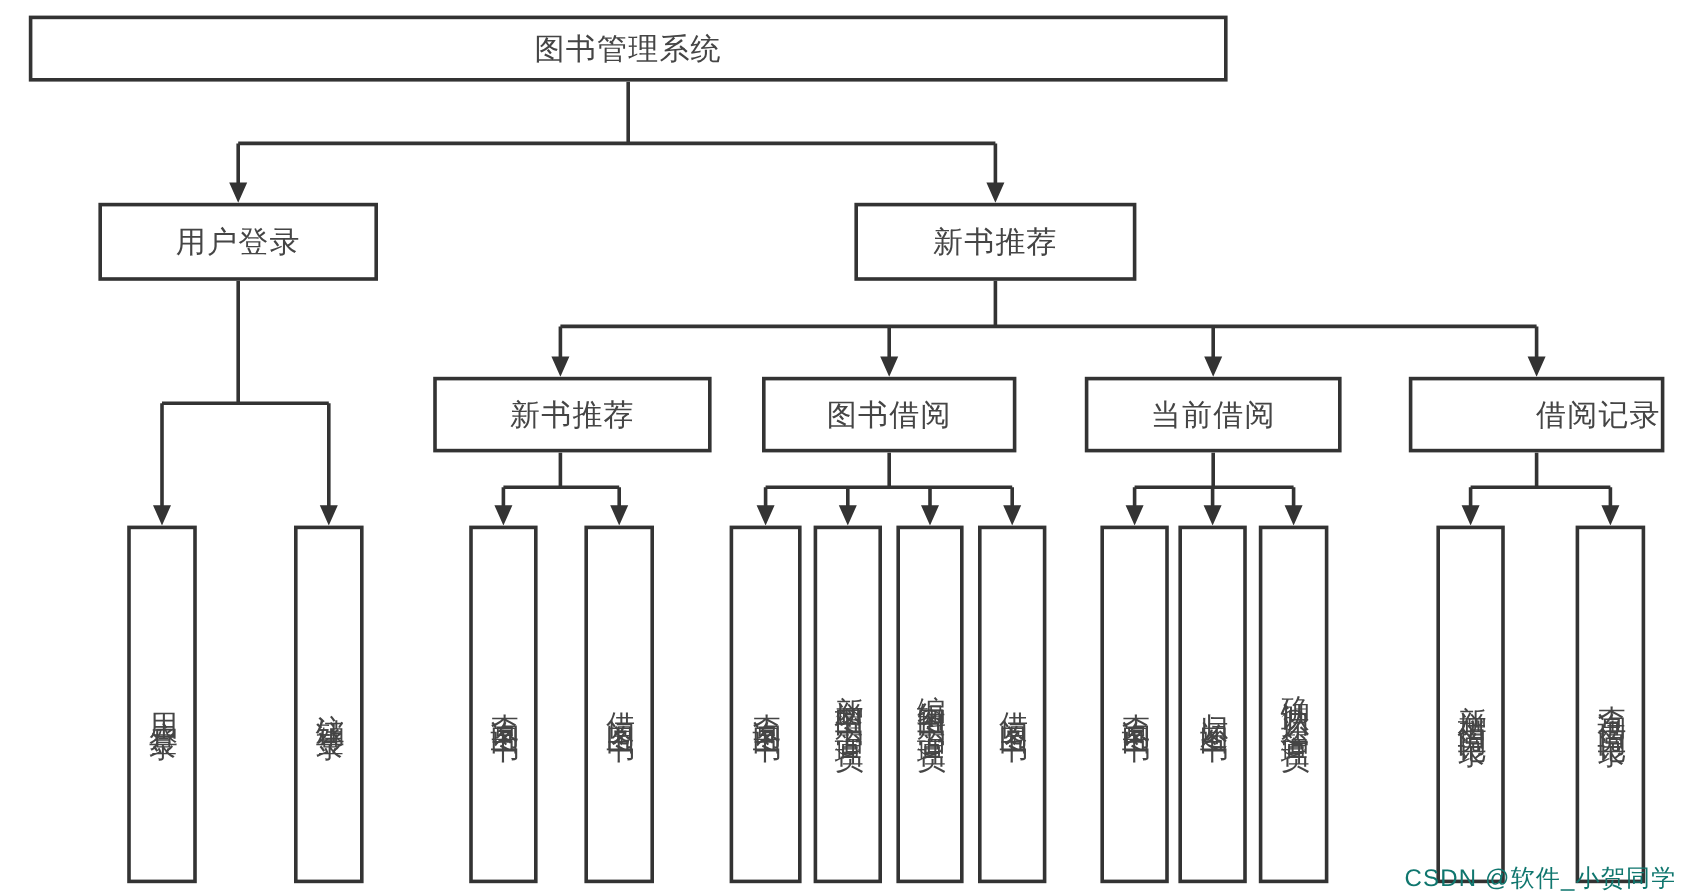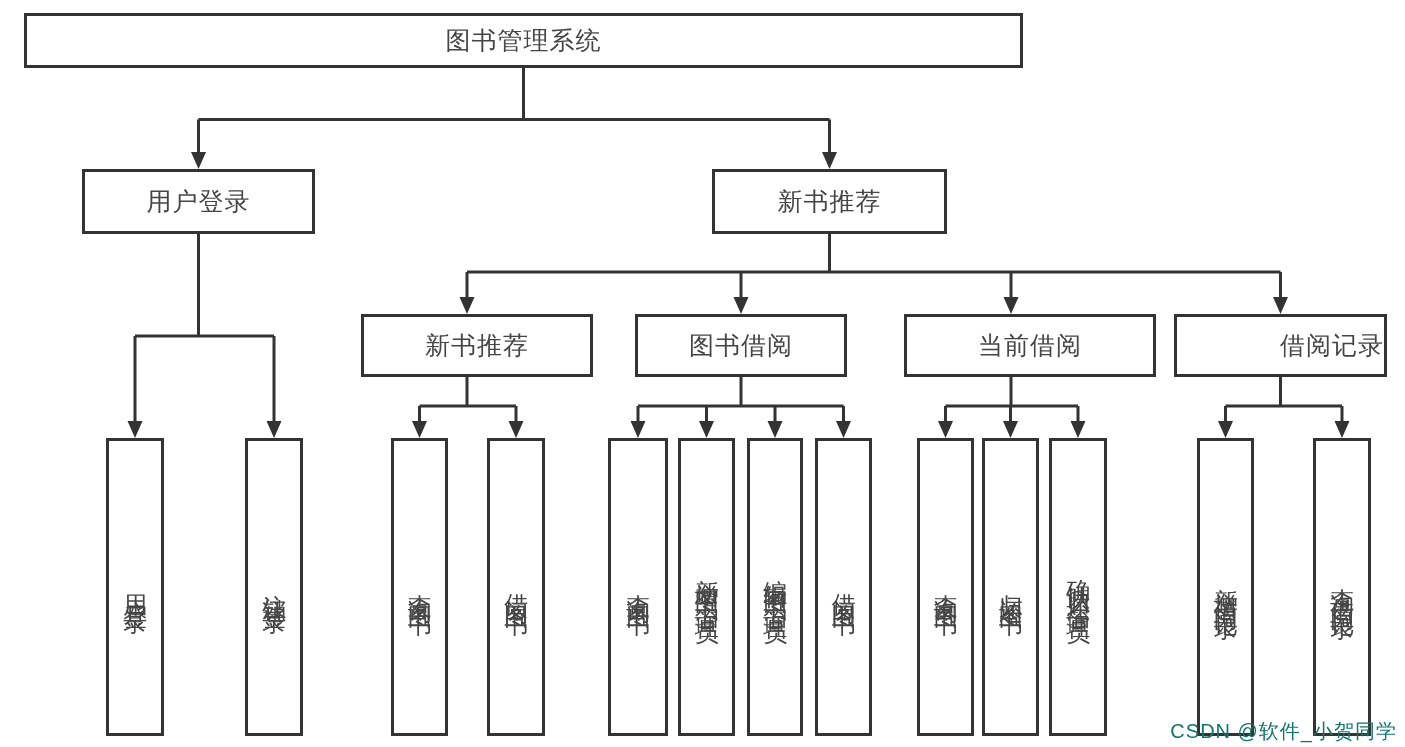--- a/index.html
+++ b/index.html
@@ -107,21 +107,21 @@
   <div class="node h" style="left:712px; top:169px; width:235px; height:65px;">
     <span class="label">新书推荐</span>
   </div>
 
   <div class="node h" style="left:361px; top:314px; width:232px; height:63px;align-items:center;">
     <span class="label">新书推荐</span>
   </div>
   <div class="node h" style="left:635px; top:314px; width:212px; height:63px;">
     <span class="label">图书借阅</span>
   </div>
-  <div class="node h" style="left:904px; top:314px; width:252px; height:63px;">
+  <div class="node h" style="left:904px; top:314px; width:214px; height:63px;">
     <span class="label">当前借阅</span>
   </div>
   <div class="node h" style="left:1174px; top:314px; width:213px; height:63px;justify-content:flex-end;">
     <span class="label">借阅记录</span>
   </div>
 
   <div class="node leaf" style="left:106px; top:438px; width:58px; height:298px;">
     <span class="label">用户登录</span>
   </div>
   <div class="node leaf" style="left:245px; top:438px; width:58px; height:298px;">

